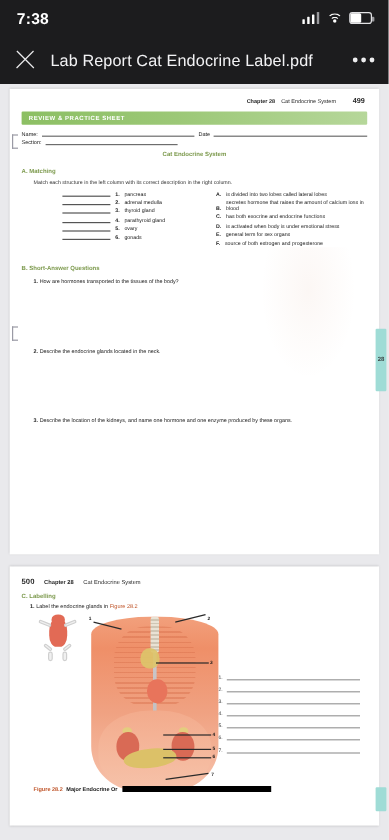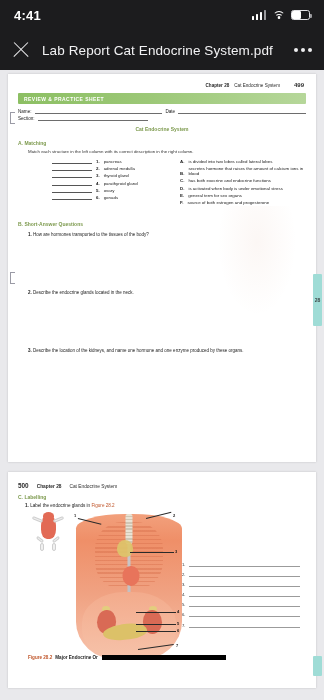--- a/index.html
+++ b/index.html
@@ -189,42 +189,42 @@
   .scrollind-b {
     position:absolute; right:2px; bottom:24px; width:9px; height:20px; background:#9fdcd6; border-radius:1px;
   }
 </style>
 </head>
 <body>
 
 <div class="screen">
 
   <div class="statusbar">
-    <div class="status-time">4:41</div>
+    <div class="status-time">7:38</div>
     <div class="status-icons">
       <span class="sig">
           <i></i>
           <i></i>
           <i></i>
           <i></i>
         </span>
       <span class="wifi">
           <span></span>
           <span></span>
           <span></span>
         </span>
       <span class="batt">
           <i style="width:55%"></i>
         </span>
     </div>
   </div>
 
   <div class="titlebar">
     <div class="close-x"></div>
-    <div class="doc-title">Lab Report Cat Endocrine System.pdf</div>
+    <div class="doc-title">Lab Report Cat Endocrine Label.pdf</div>
     <div class="more-dots">
         <i></i>
         <i></i>
         <i></i>
       </div>
   </div>
 
   <div class="viewer">
 
     <div class="page page-1">

